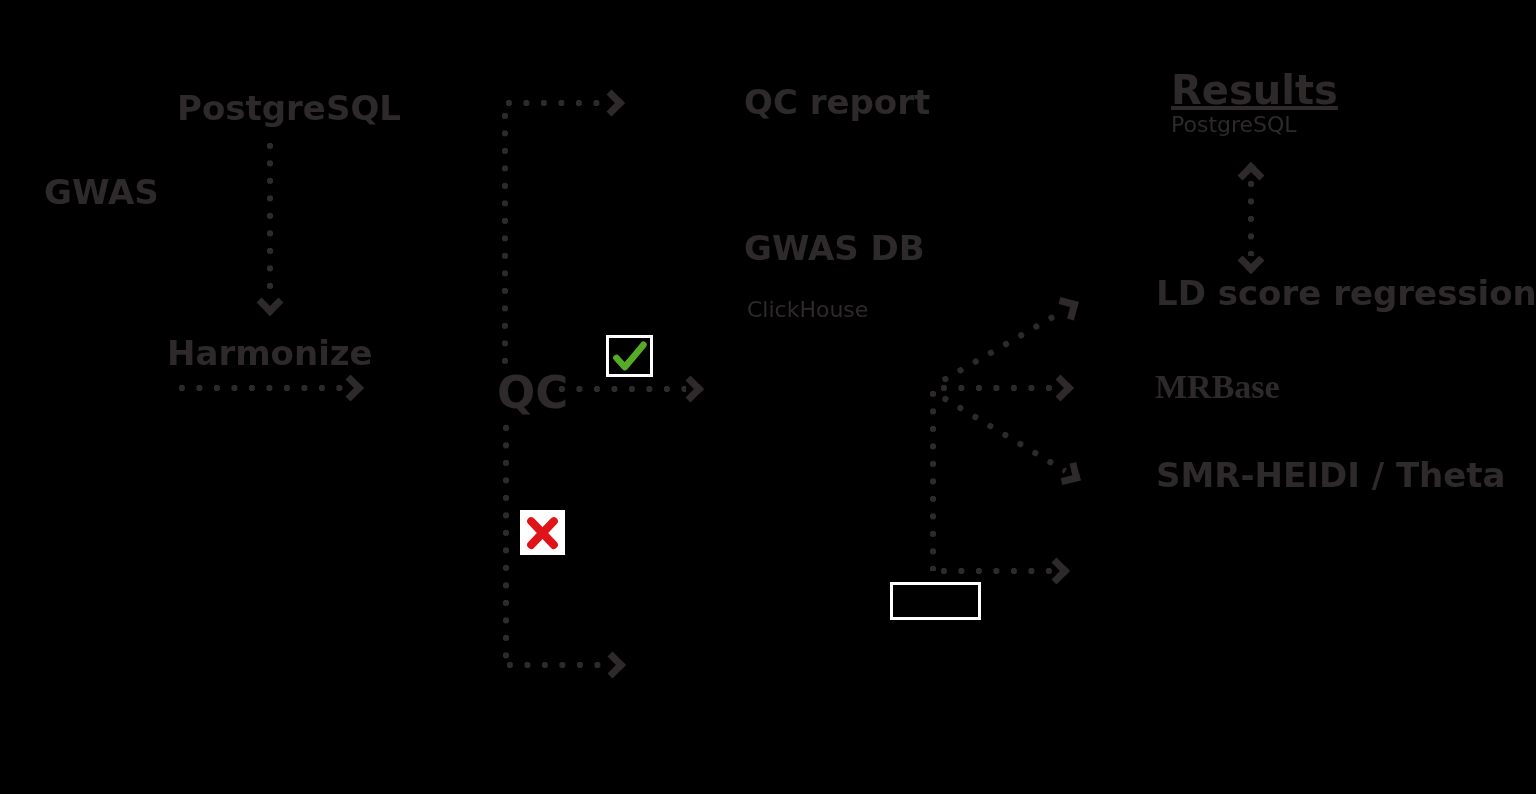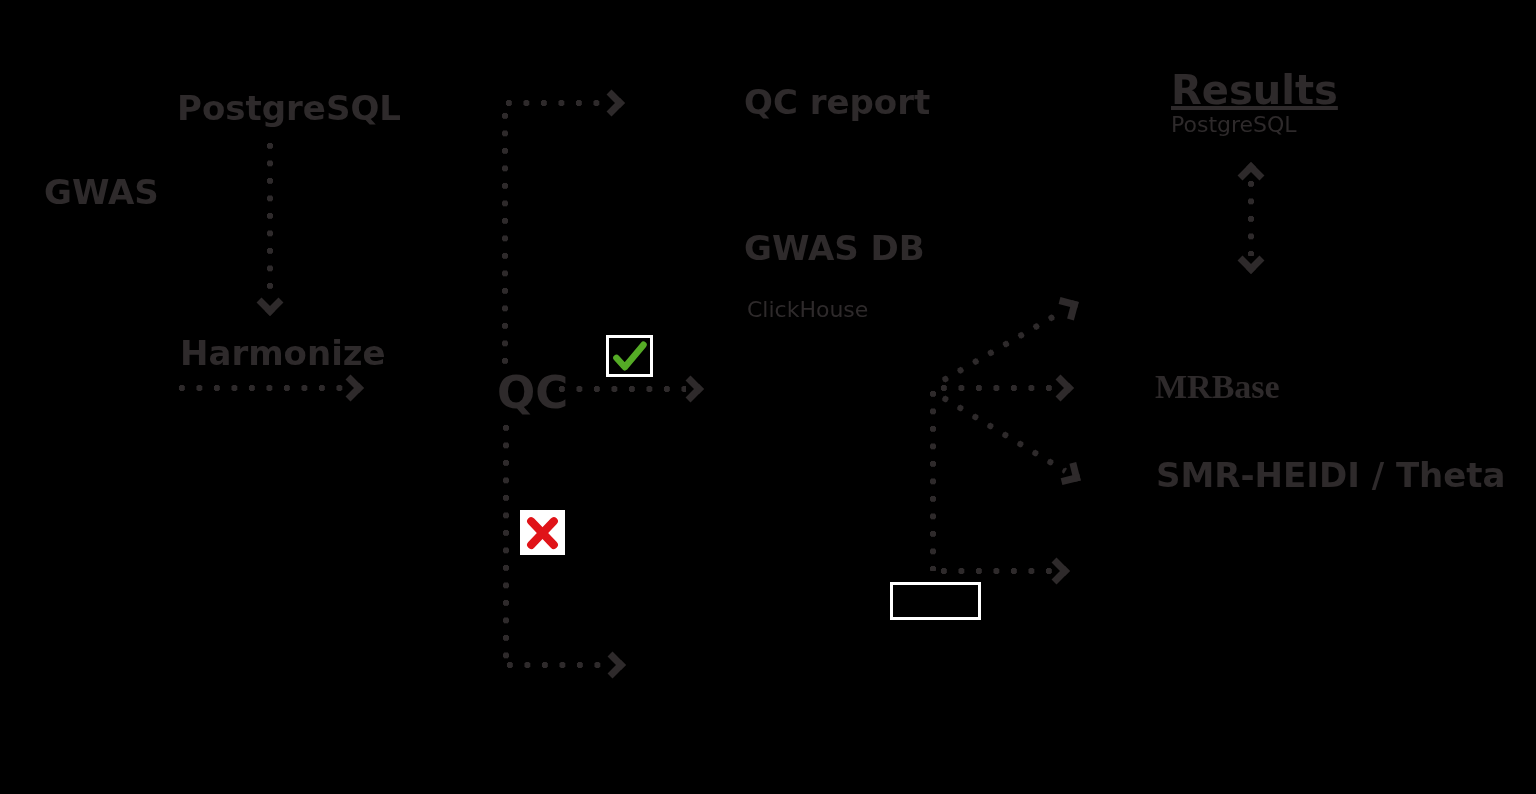--- a/index.html
+++ b/index.html
@@ -42,21 +42,21 @@
   #l-fail-out   {left:506px;top:661px;width:102px;}
   #l-fan-v      {left:933px;top:386px;width:181px;transform:rotate(90deg);}
   #l-mrbase     {left:940px;top:384px;width:116px;}
   #l-ld         {left:942px;top:377px;width:140px;transform:rotate(-30deg);}
   #l-smr        {left:942px;top:393px;width:144px;transform:rotate(31deg);}
   #l-fan-bottom {left:940px;top:567px;width:112px;}
   #l-results-ld {left:1251px;top:176px;width:76px;transform:rotate(90deg);}
 
   #lbl-gwas      {left:44px;  top:175px;}
   #lbl-reference {left:177px; top:91px;}
-  #lbl-harmonize {left:167px; top:336px;margin-left:13px;}
+  #lbl-harmonize {left:167px; top:336px;}
   #lbl-qc        {left:497px; top:370px;font-size:45px;}
   #lbl-qc-report {left:744px; top:85px;}
   #lbl-gwas-db   {left:744px; top:231px;}
   #lbl-clickhouse{left:747px; top:271px;margin-top:28px;}
   #lbl-results   {left:1171px;top:70px;font-size:40px;text-decoration:underline;}
   #lbl-postgresql{left:1171px;top:114px;}
   #lbl-ld        {left:1156px;top:276px;}
   #lbl-mrbase    {left:1155px;top:370px;font-family:Liberation Serif, serif;}
   #lbl-smr       {left:1156px;top:458px;text-align:right;}
 
@@ -73,20 +73,21 @@
 
   <div class="lbl b" id="lbl-gwas">GWAS</div>
   <div class="lbl b" id="lbl-reference">PostgreSQL</div>
   <div class="lbl b" id="lbl-harmonize">Harmonize</div>
   <div class="lbl b" id="lbl-qc">QC</div>
   <div class="lbl b" id="lbl-gwas-db">GWAS DB</div>
   <div class="lbl b" id="lbl-qc-report">QC report</div>
   <div class="lbl sub" id="lbl-clickhouse">ClickHouse</div>
   <div class="lbl b" id="lbl-results">Results</div>
   <div class="lbl sub" id="lbl-postgresql">PostgreSQL</div>
+  <div class="lbl b" id="lbl-ld">LD score regression</div>
   <div class="lbl b" id="lbl-mrbase">MRBase</div>
   <div class="lbl b" id="lbl-smr">SMR-HEIDI / Theta</div>
 
   <div class="dline" id="l-ref-harm">
     <span class="chev chev-end"></span>
   </div>
   <div class="dline" id="l-harm-qc">
     <span class="chev chev-end"></span>
   </div>
   <div class="dline" id="l-qc-up"></div>

